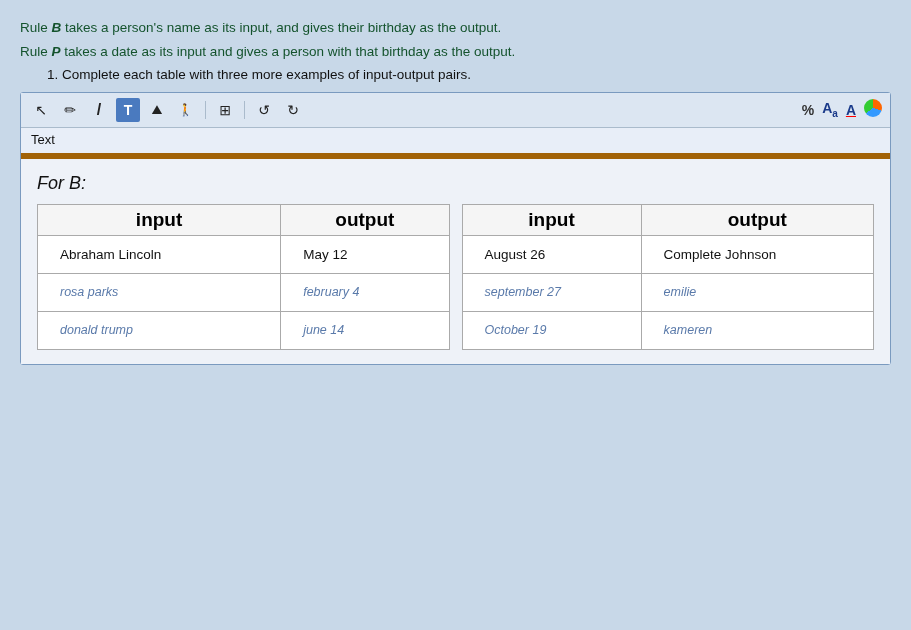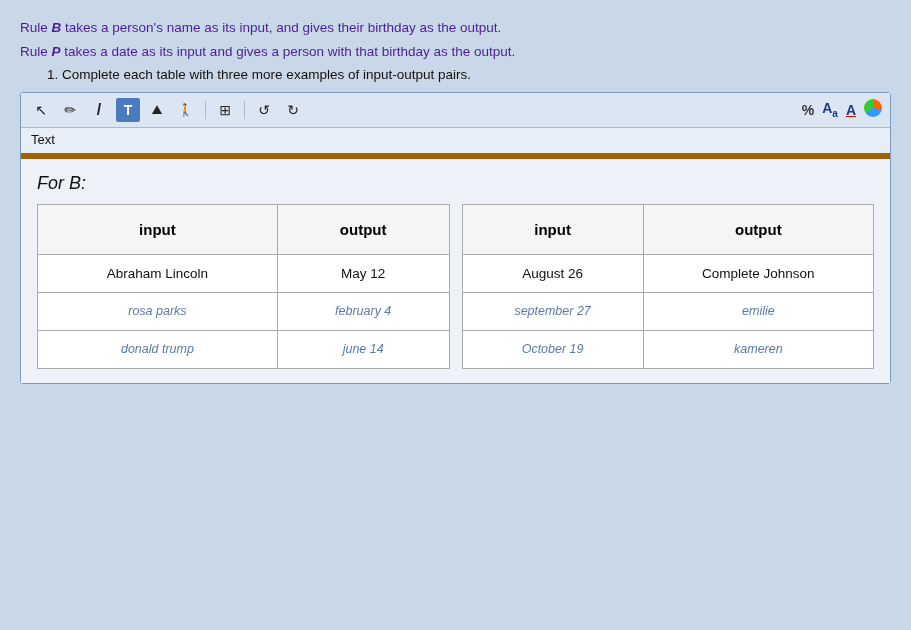--- a/index.html
+++ b/index.html
@@ -13,21 +13,21 @@
       overflow: hidden;
       position: relative;
     }
 
     .page-content {
       padding: 18px 20px 10px 20px;
     }
 
     .rule-text {
       font-size: 13.5px;
-      color: #4c1d95;
+      color: #14532d;
       margin-bottom: 4px;
       line-height: 1.5;
     }
 
     .rule-text em {
       font-style: italic;
       font-weight: bold;
     }
 
     .instruction {
@@ -131,33 +131,32 @@
     }
 
     table {
       width: 100%;
       border-collapse: collapse;
       background: white;
     }
 
     th {
       border: 1px solid #aaa;
-      padding: 16px 10px;
+      padding: 4px 10px;
       text-align: center;
       font-weight: bold;
-      font-size: 15px;
+      font-size: 19px;
       background: #f5f5f5;
     }
 
     td {
       border: 1px solid #aaa;
-      padding: 9px 28px;
+      padding: 9px 22px;
       font-size: 13px;
       height: 38px;
-      text-align: center;
     }
 
     .handwritten {
       font-style: italic;
       color: #5a7aaa;
       font-size: 12.5px;
     }
 
     .printed {
       color: #111;

